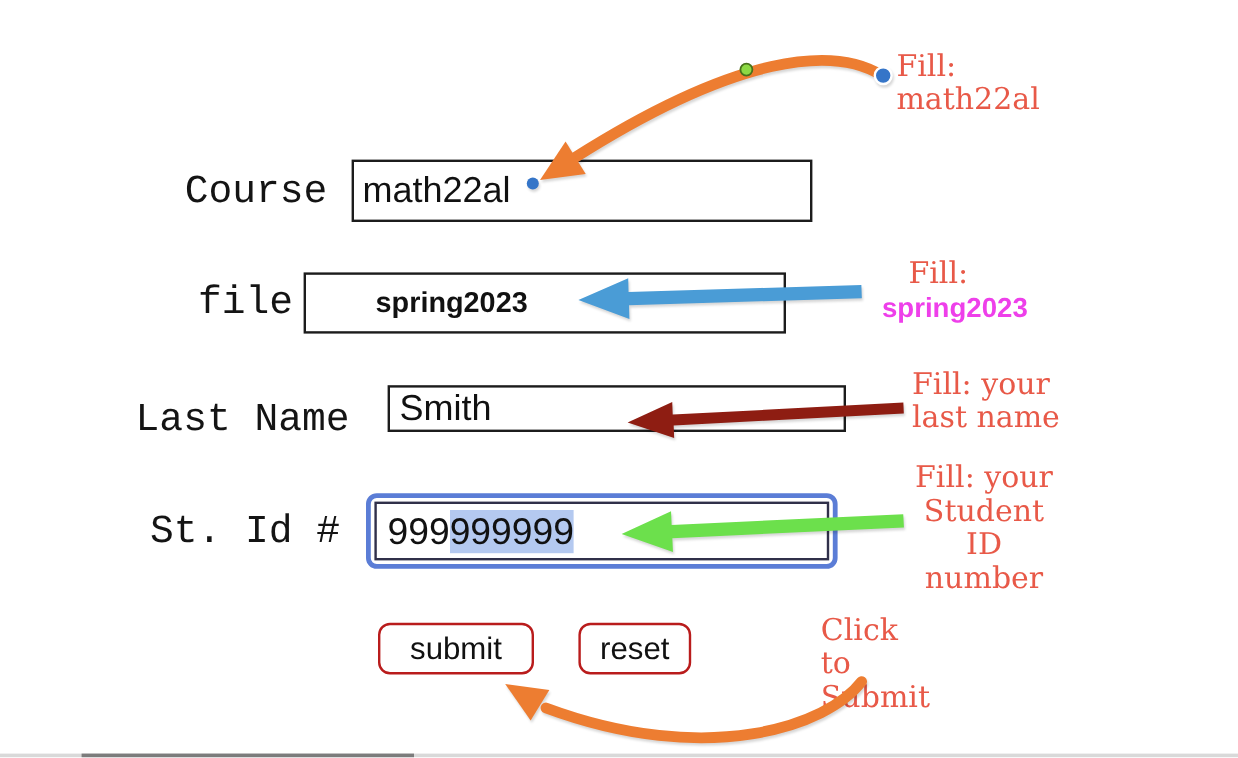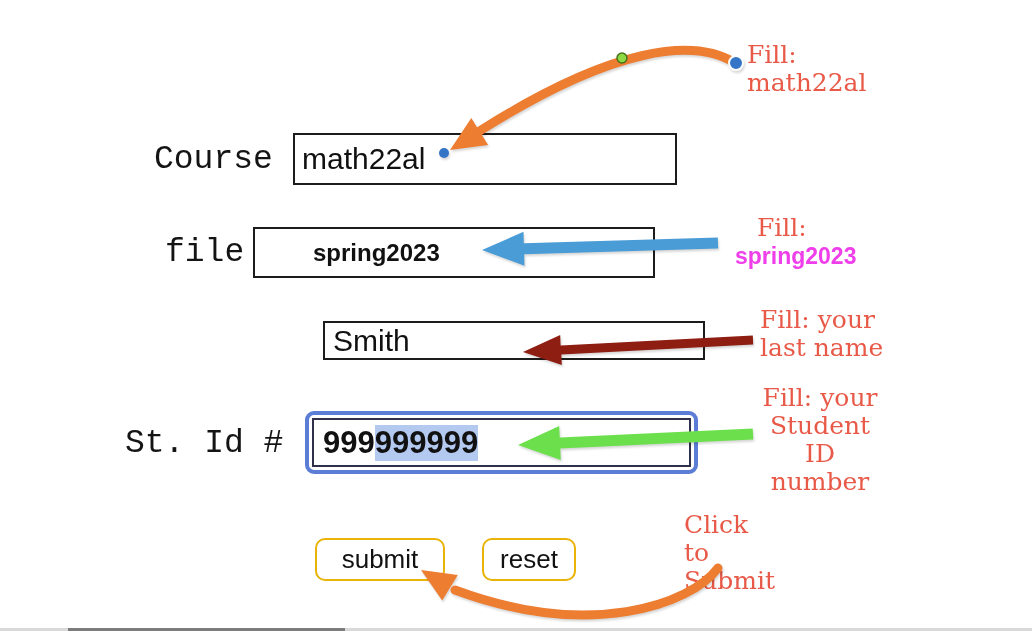--- a/index.html
+++ b/index.html
@@ -12,30 +12,30 @@
 
   
   .tbox{position:absolute;box-sizing:border-box;border:2px solid #1c1c1c;background:#fff;
         font-family:"Liberation Sans",sans-serif;color:#111;outline:none;}
   .course-field{left:293px;top:133px;width:384px;height:52px;font-size:30px;padding:0 0 0 7px;}
   .file-field{left:253px;top:227px;width:402px;height:51px;font-size:24px;font-weight:bold;padding:0 0 0 58px;}
   .lastname-field{left:323px;top:321px;width:382px;height:39px;font-size:30px;padding:0 0 0 8px;}
 
   
   .stid-ring{position:absolute;left:305px;top:411px;width:393px;height:63px;box-sizing:border-box;
-             border:4px solid #5b7dd6;border-radius:9px;background:#fff;padding:3px;font-weight:bold;}
+             border:4px solid #5b7dd6;border-radius:9px;background:#fff;padding:3px;}
   .stid-inner{box-sizing:border-box;width:100%;height:100%;border:2px solid #30304a;background:#fff;
               display:flex;align-items:center;padding-left:9px;font-size:31px;color:#111;
               font-family:"Liberation Sans",sans-serif;}
   .sel{background:#b4c9f0;}
 
   
-  .btn{position:absolute;box-sizing:border-box;border:2px solid #eab308;border-radius:10px;
+  .btn{position:absolute;box-sizing:border-box;border:2px solid #b91c1c;border-radius:10px;
        background:#fff;color:#111;font-family:"Liberation Sans",sans-serif;font-size:26px;
-       display:flex;align-items:center;justify-content:center;cursor:pointer;margin-top:19px;}
+       display:flex;align-items:center;justify-content:center;cursor:pointer;}
   .btn-submit{left:315px;top:519px;width:130px;height:43px;}
   .btn-reset{left:482px;top:519px;width:94px;height:43px;}
 
   
   .note{position:absolute;font-family:"DejaVu Serif",serif;font-size:25px;line-height:28px;
         color:#e85948;white-space:pre-line;}
   .note-magenta{position:absolute;font-family:"Liberation Sans",sans-serif;font-weight:bold;
         font-size:23px;color:#ee3fea;white-space:nowrap;}
   .w150{width:150px;} .w122{width:122px;} .w110{width:110px;}
 
@@ -51,20 +51,21 @@
 <body>
 
 <div class="stage">
 
   <div class="flabel" style="left:143px;top:141px;margin-left:11px;">Course</div>
   <input class="tbox course-field" readonly="" value="math22al" style="">
 
   <div class="flabel" style="left:165px;top:234px;">file</div>
   <input class="tbox file-field" readonly="" value="spring2023" style="">
 
+  <div class="flabel" style="left:113px;top:331px;">Last Name</div>
   <input class="tbox lastname-field" readonly="" value="Smith" style="">
 
   <div class="flabel" style="left:125px;top:425px;">St. Id #</div>
   <div class="stid-ring">
     <div class="stid-inner">
       <span>999</span>
         <span class="sel">999999</span>
     </div>
   </div>
 

